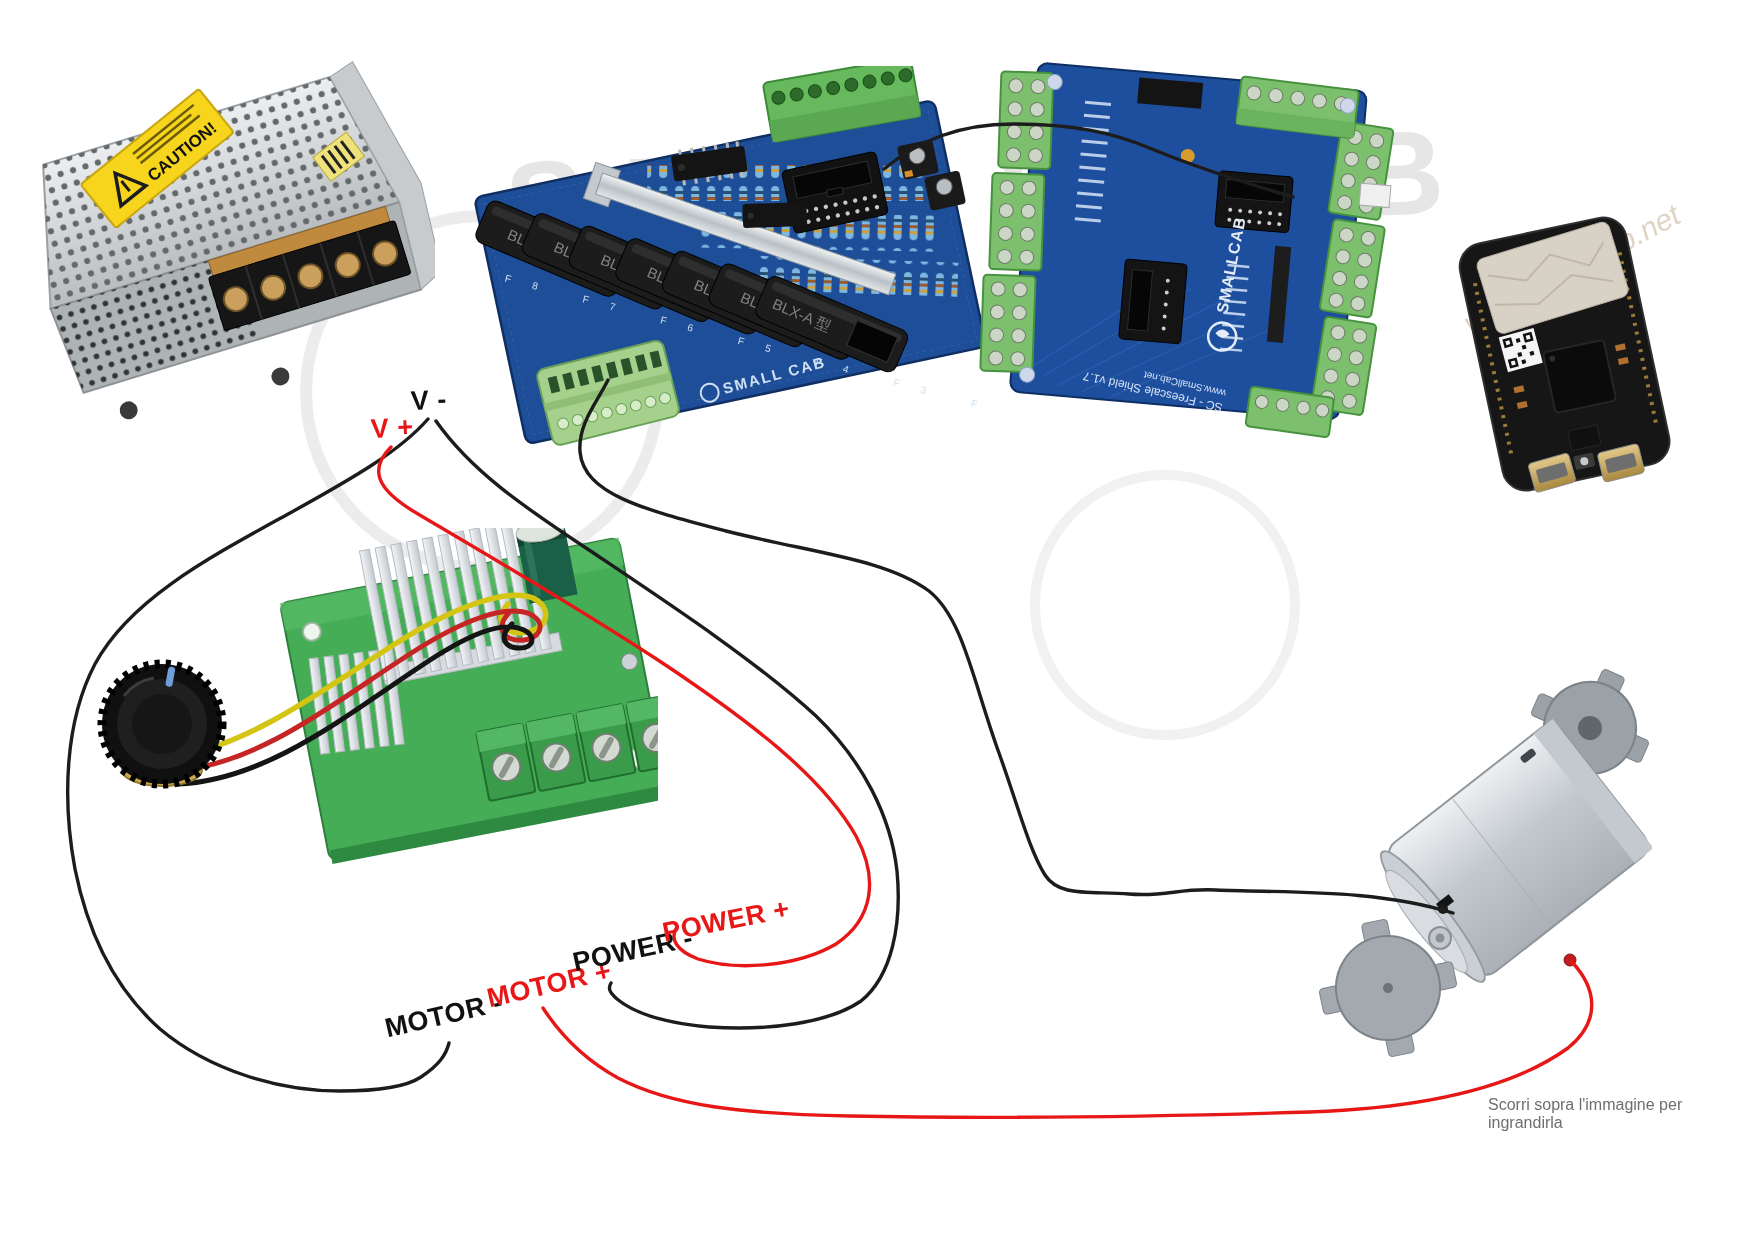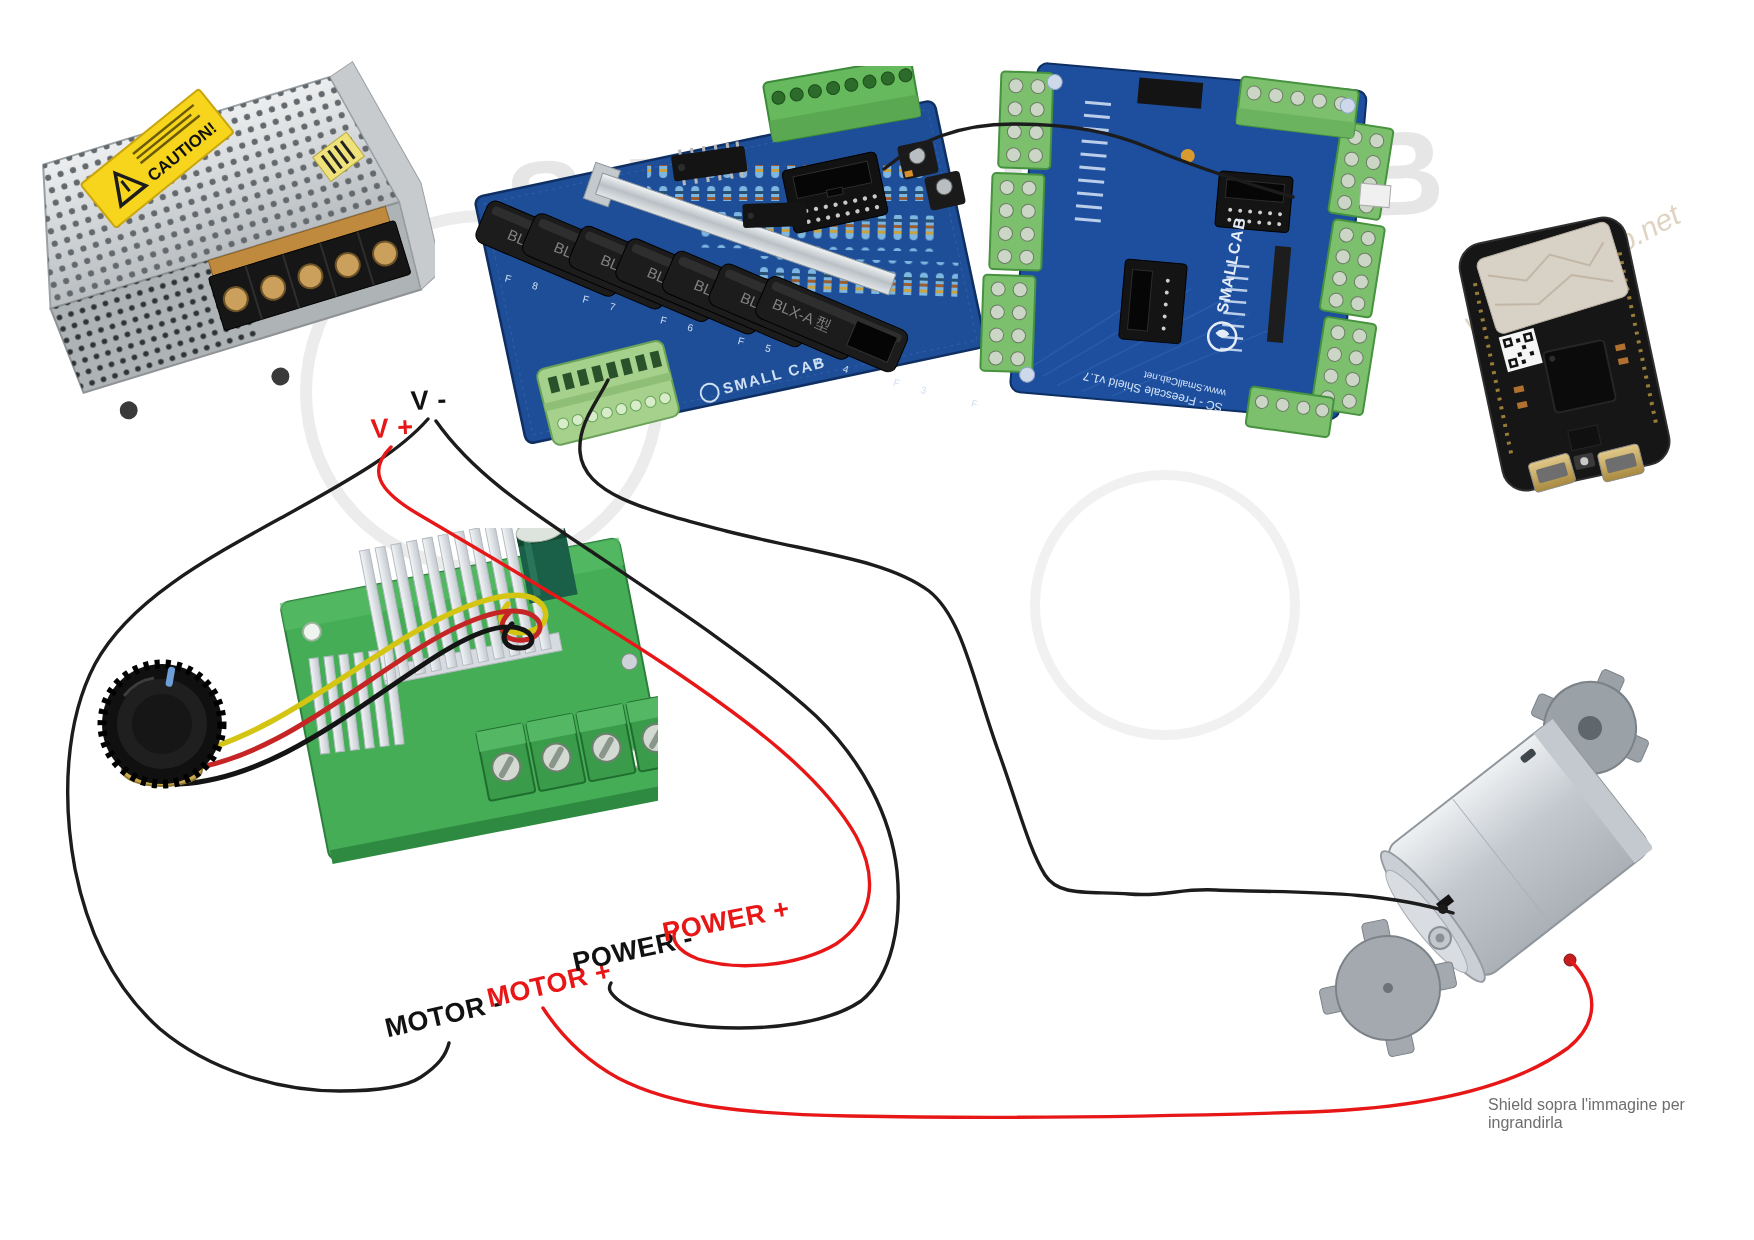--- a/index.html
+++ b/index.html
@@ -585,15 +585,15 @@
     <path d="M 543,1008 C 556,1028 578,1056 618,1078 C 672,1106 742,1114 850,1116 C 1000,1119 1180,1116 1310,1112 C 1420,1108 1510,1090 1568,1048 C 1600,1022 1598,990 1572,962" stroke="#e81717" stroke-width="3.4"></path>
   </svg>
 
   <div class="abs wlabel red" style="left:370px;top:414px;transform:rotate(-3deg);">V +</div>
   <div class="abs wlabel blk" style="left:410px;top:386px;transform:rotate(-3deg);">V -</div>
   <div class="abs wlabel blk" style="left:382px;top:1014px;transform:rotate(-13deg);">MOTOR -</div>
   <div class="abs wlabel red" style="left:484px;top:984px;transform:rotate(-13deg);">MOTOR +</div>
   <div class="abs wlabel blk" style="left:570px;top:948px;transform:rotate(-12deg);">POWER -</div>
   <div class="abs wlabel red" style="left:660px;top:918px;transform:rotate(-11deg);">POWER +</div>
 
-  <div class="abs zoom-hint">Shield sopra l'immagine per ingrandirla</div>
+  <div class="abs zoom-hint">Scorri sopra l'immagine per ingrandirla</div>
 
 </div>
 
 </body></html>

